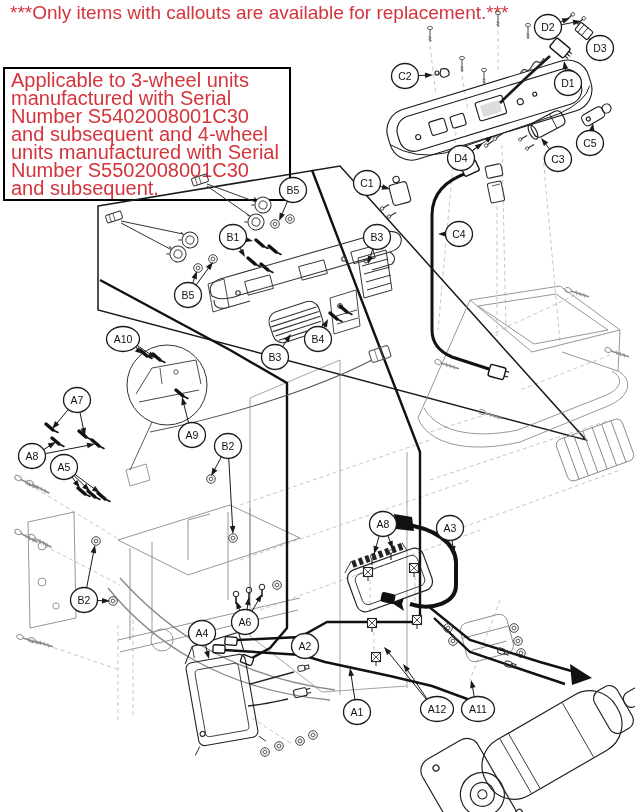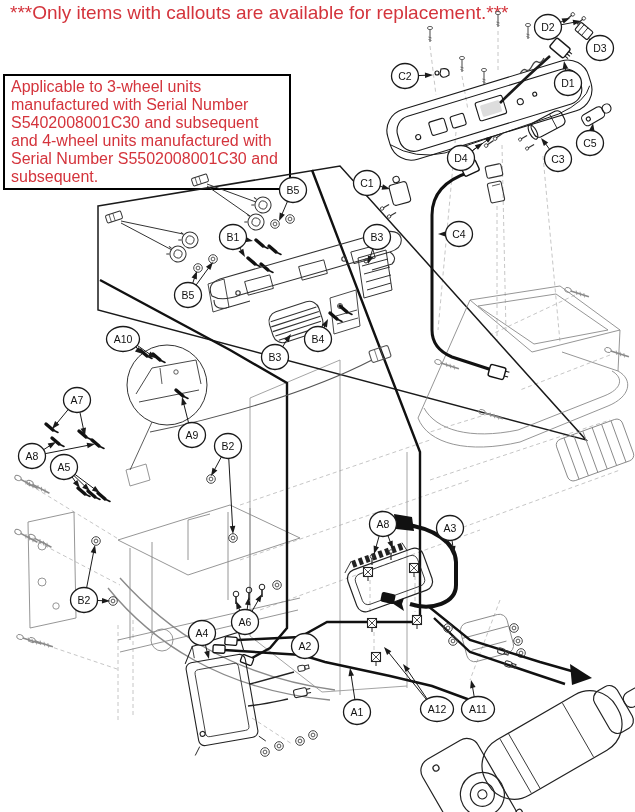--- a/index.html
+++ b/index.html
@@ -1,19 +1,19 @@
 <!DOCTYPE html>
 <html><head>
 <meta charset="utf-8">
 <style>
   html,body{margin:0;padding:0;background:#fff;}
   body{width:635px;height:812px;font-family:"Liberation Sans",sans-serif;overflow:hidden;}
   .page{position:relative;width:635px;height:812px;background:#fff;}
   .notice{position:absolute;left:2px;top:2px;font-size:19px;white-space:nowrap;letter-spacing:0;margin-left:8px;}
-  .appbox{position:absolute;left:3px;top:74px;width:272px;border:2px solid #000;padding:2px 6px;font-size:16px;line-height:18px;}
+  .appbox{position:absolute;left:3px;top:67px;width:272px;border:2px solid #000;padding:2px 6px;font-size:20px;line-height:18px;}
   svg{position:absolute;left:0;top:0;}
   .callout-label{font-size:10.5px;fill:#111;}
 </style>
 </head>
 <body>
 
 <div class="page">
 
   <div class="notice" style="color: rgb(212, 52, 60);">***Only items with callouts are available for replacement.***</div>
 

